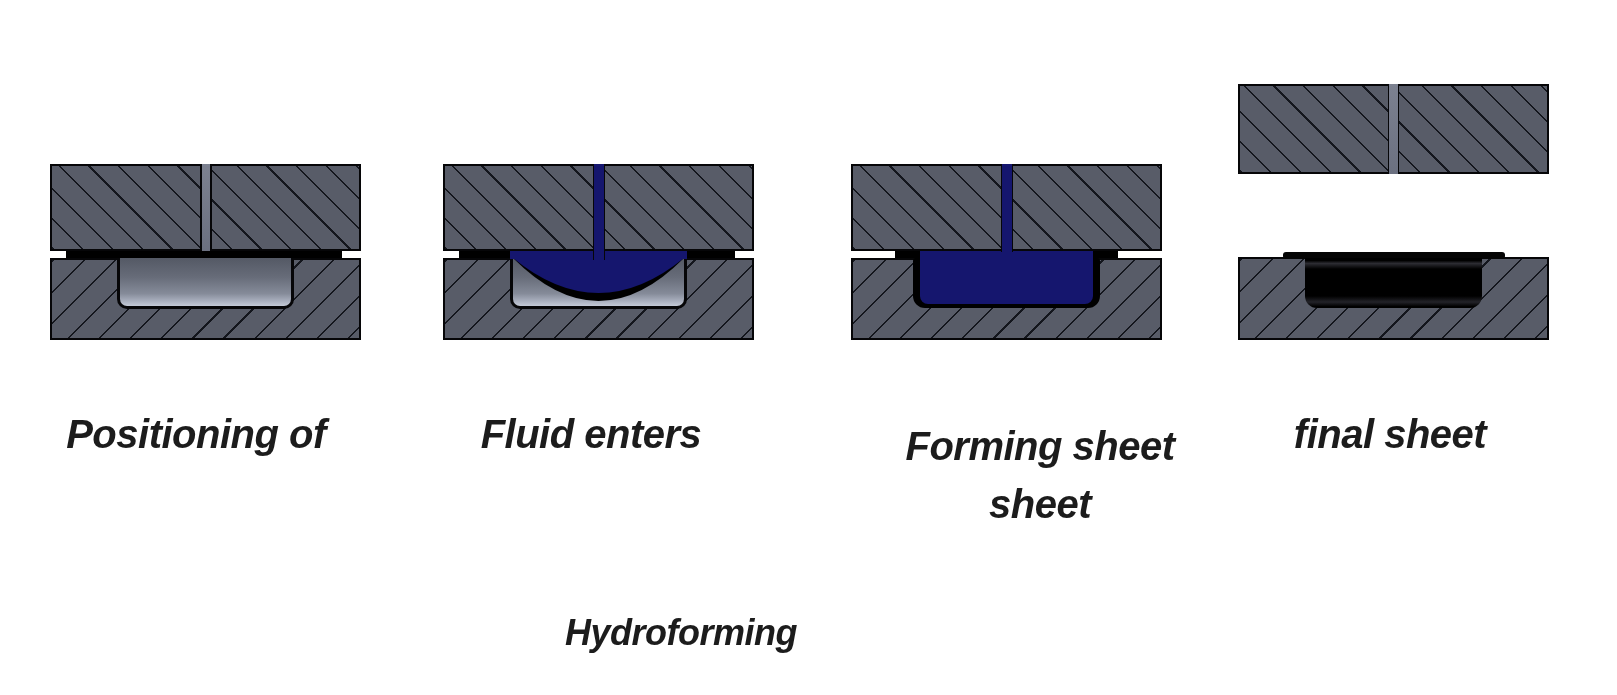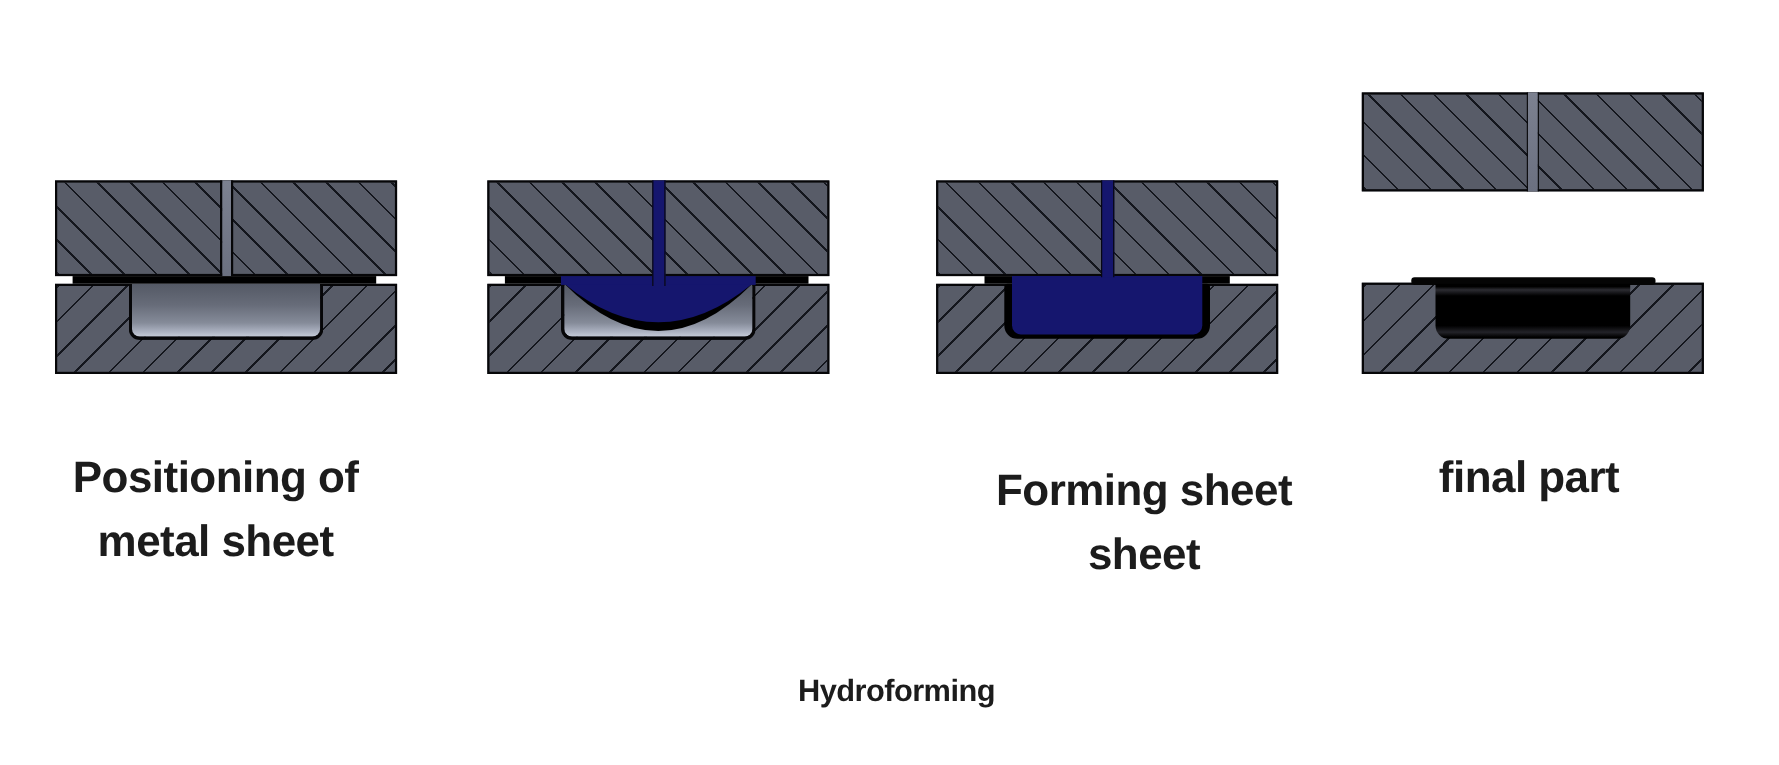--- a/index.html
+++ b/index.html
@@ -4,20 +4,21 @@
 <style>
   * { margin:0; padding:0; box-sizing:border-box; }
   html,body { background:#fff; }
   body { font-family:"Liberation Sans", sans-serif; }
 
   #canvas {
     position:relative;
     width:1617px; height:662px;
     background:var(--c-bg,#ffffff);
     overflow:hidden;
+    font-style:italic;
   }
 
   .stage { position:absolute; width:311px; }
 
   
   .die {
     position:absolute; left:0; width:311px;
     background-color:var(--c-die,#585c68);
     border:2.5px solid #060608;
   }
@@ -80,22 +81,22 @@
 
   
   .stage-label {
     position:absolute; width:360px;
     text-align:center;
     font-size:40px; font-weight:bold; letter-spacing:-0.5px;
     line-height:58px; color:var(--c-text,#1c1c1c);
   }
   .diagram-title {
     position:absolute; left:565px; top:612px; width:500px;
-    text-align:center;
-    font-size:28px; font-weight:bold; letter-spacing:-0.5px;
+    text-align:left;
+    font-size:36px; font-weight:bold; letter-spacing:-0.5px;
     color:var(--c-text,#1c1c1c);
   }
 </style>
 </head>
 <body>
 
 <div id="canvas">
 
   <div class="stage" style="left:50px; top:164px; height:176px;">
     <div class="die hatch-down" style="top:0; height:87px;"></div>
@@ -131,28 +132,30 @@
   <div class="stage" style="left:1238px; top:84px; height:256px;">
     <div class="die hatch-down" style="top:0; height:90px;"></div>
     <div class="channel empty" style="left:150px; width:11px; height:90px; border-width:1.5px;"></div>
     <div class="die hatch-up" style="top:173px; height:83px;"></div>
     <div class="part-flange" style="top:168px;"></div>
     <div class="part-body" style="top:174px;"></div>
   </div>
 
   <div class="stage-label" style="left:16px; top:405px;">
     <div>Positioning of</div>
-    <div>metal sheet</div>
   </div>
 
+  <div class="stage-label" style="left:411px; top:405px;">
+    <div>Fluid enters</div>
+  </div>
 
   <div class="stage-label" style="left:860px; top:417px;">
     <div>Forming sheet</div>
     <div>sheet</div>
   </div>
 
   <div class="stage-label" style="left:1210px; top:405px;">
-    <div>final part</div>
+    <div>final sheet</div>
   </div>
 
   <div class="diagram-title">Hydroforming</div>
 
 </div>
 
 </body></html>

